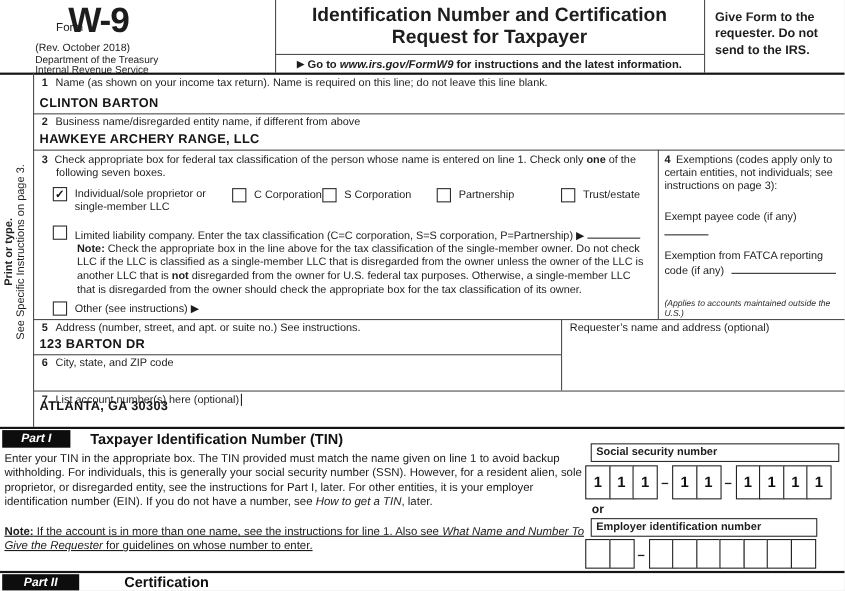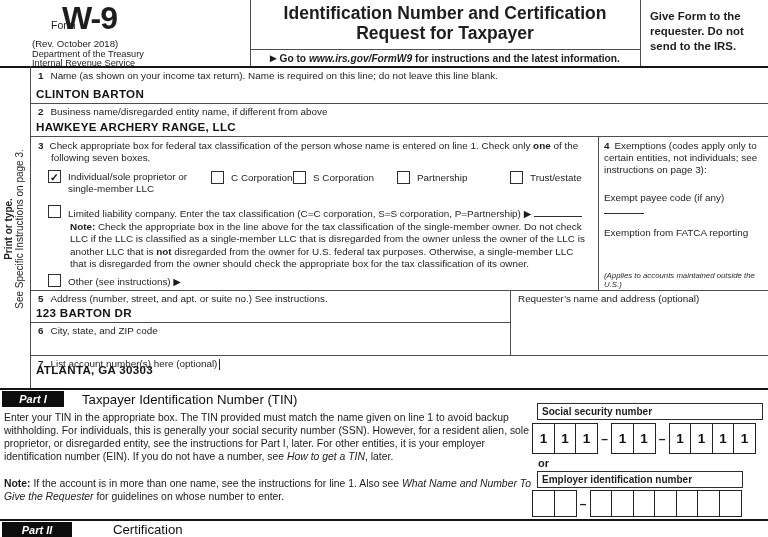--- a/index.html
+++ b/index.html
@@ -25,21 +25,21 @@
   .group { display:flex; }
   .cell { width:23px; height:31px; border:1.5px solid #242424; margin-left:-1.5px;
           display:flex; align-items:center; justify-content:center;
           font-weight:700; font-size:13.5px; color:#111; background:#fff; }
   .cell:first-child { margin-left:0; }
   .cell.ein { height:27px; }
   .dash { width:13px; display:flex; align-items:center; justify-content:center; font-weight:700; font-size:12px; }
   .boxlabel { border:1.2px solid #2e2e2e; font-weight:700; font-size:10px; padding:2px 4px; background:#fff; }
   .partbox { background:#0d0d0d; color:#fff; font-weight:700; font-style:italic;
              font-size:11px; display:flex; align-items:center; justify-content:center; }
-  .part-title { font-weight:400; font-size:13.2px; color:#101010; }
+  .part-title { font-weight:700; font-size:13.2px; color:#101010; }
   .sideways { transform:rotate(-90deg); text-align:center; }
   .caret { display:inline-block; width:1px; height:11px; background:#222; vertical-align:middle; }
 </style>
 </head>
 <body>
 
 <div class="page">
 
   <div class="abs" style="left:32px; top:19px; font-size:10.5px;margin-left:19px;">Form</div>
   <div class="abs" style="left:62px; top:0px; font-size:32px; font-weight:700; letter-spacing:-1px;">W-9</div>
@@ -139,20 +139,23 @@
   <div class="vline" style="left:598px; top:136px; height:154px;"></div>
   <div class="abs lbl" style="left:604px; top:140px; width:158px; line-height:12px;">
     <span class="num" style="margin-right:5px;">4</span><span>Exemptions (codes apply only to certain entities, not individuals; see instructions on page 3):</span>
   </div>
   <div class="abs lbl" style="left:604px; top:192px; width:160px;">
     <span>Exempt payee code (if any)</span>
     <span class="blank" style="width:40px;"></span>
   </div>
   <div class="abs lbl" style="left:604px; top:226px; width:160px; line-height:13px;">
     <div>Exemption from FATCA reporting</div>
+    <div><span>code (if any)</span>
+      <span class="blank" style="width:95px; margin-left:4px;"></span>
+    </div>
   </div>
   <div class="abs" style="left:604px; top:271px; width:160px; font-size:7.8px; font-style:italic; color:#2a2a2a;">(Applies to accounts maintained outside the U.S.)</div>
 
   <div class="hline" style="left:30px; top:290px; width:738px;"></div>
 
   <div class="abs lbl" style="left:38px; top:293px; width:460px;">
     <span class="num">5</span><span>Address (number, street, and apt. or suite no.) See instructions.</span>
   </div>
   <div class="abs val" style="left:36px; top:306px;">123 BARTON DR</div>
   <div class="hline" style="left:30px; top:322px; width:480px;"></div>
@@ -171,21 +174,21 @@
     <span class="num">7</span><span>List account number(s) here (optional)</span><span class="caret" style="margin-left:2px;"></span>
   </div>
 
   <div class="hline thick" style="left:0; top:388px; width:768px;"></div>
   <div class="abs partbox" style="left:2px; top:391px; width:62px; height:16px;">Part I</div>
   <div class="abs part-title" style="left:82px; top:392px;">Taxpayer Identification Number (TIN)</div>
 
   <div class="abs para" style="left:4px; top:411px; width:531px;">
     <span>Enter your TIN in the appropriate box. The TIN provided must match the name given on line 1 to avoid backup withholding. For individuals, this is generally your social security number (SSN). However, for a resident alien, sole proprietor, or disregarded entity, see the instructions for Part I, later. For other entities, it is your employer identification number (EIN). If you do not have a number, see </span><i>How to get a TIN</i><span>, later.</span>
   </div>
-  <div class="abs para" style="left:4px; top:477px; width:531px;">
+  <div class="abs para" style="left:4px; top:477px; width:531px;text-decoration:underline;">
     <b>Note:</b><span> If the account is in more than one name, see the instructions for line 1. Also see </span><i>What Name and Number To Give the Requester</i><span> for guidelines on whose number to enter.</span>
   </div>
 
   <div class="abs boxlabel" style="left:537px; top:403px; width:226px;">Social security number</div>
   <div class="abs" style="left:532px; top:423px; display:flex; align-items:center;">
     <div class="group">
       <div class="cell">1</div>
       <div class="cell">1</div>
       <div class="cell">1</div>
     </div>

